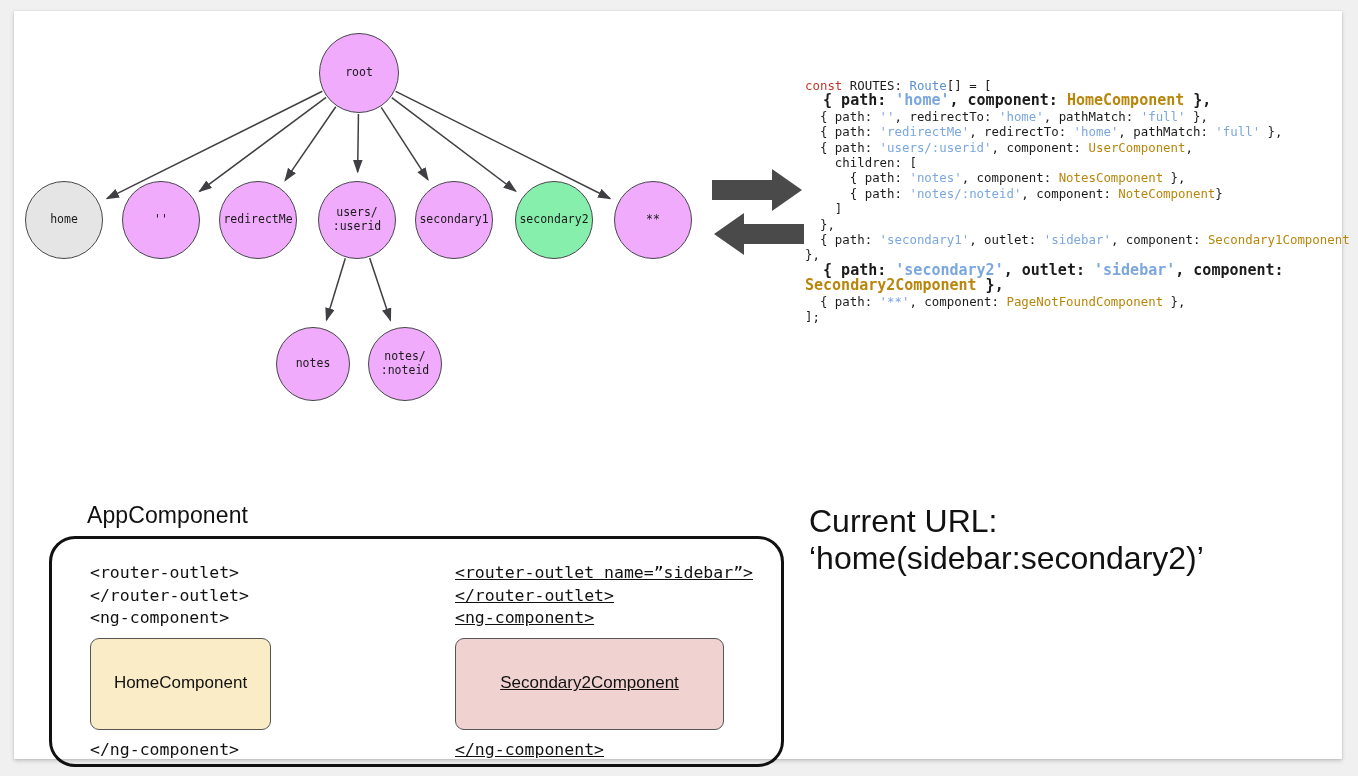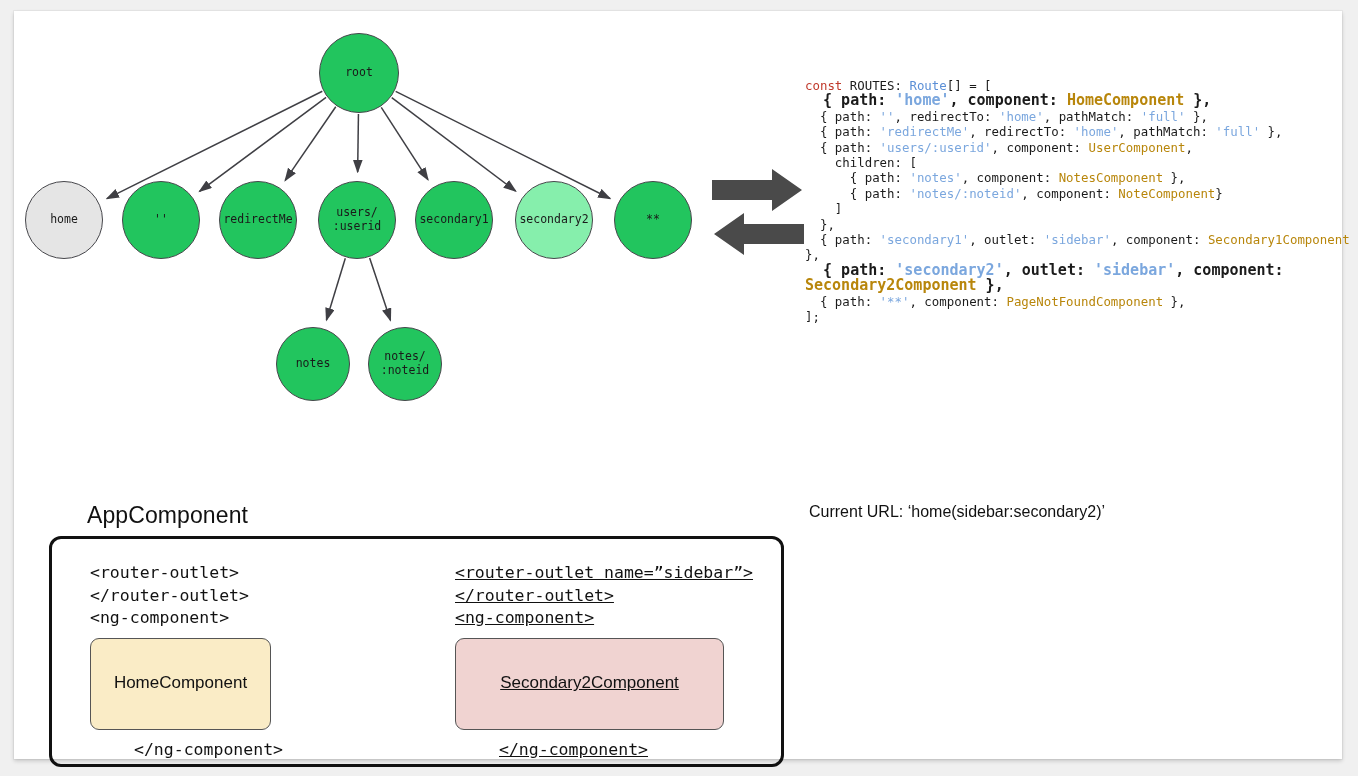--- a/index.html
+++ b/index.html
@@ -24,21 +24,21 @@
     position:absolute;
     border:1.6px solid #46464b;
     border-radius:50%;
     display:flex;align-items:center;justify-content:center;
     text-align:center;
     font-family:"DejaVu Sans Mono","Liberation Mono",monospace;
     font-size:11.5px;
     color:#1a1a1a;
     line-height:1.18;
     box-sizing:border-box;
-    background:#22c55e;
+    background:#f0abfc;
     white-space:pre-line;
   }
   .node.cream{background:#e5e5e5;}
   .node.pink{background:#86efac;}
 
   
   #exchange{position:absolute;left:696px;top:155px;width:96px;height:92px;}
 
   
   #code{
@@ -60,47 +60,47 @@
 
   
   #appTitle{
     position:absolute;left:73px;top:491px;
     font-size:23px;color:#111;letter-spacing:.1px;
   }
   #appBox{
     position:absolute;left:35px;top:525px;
     width:735px;height:231px;
     border:3px solid #111;
-    border-radius:12px;
+    border-radius:26px;
     box-sizing:border-box;
   }
   .outletcol{
     position:absolute;top:23px;
     font-family:"DejaVu Sans Mono","Liberation Mono",monospace;
     font-size:16.5px;line-height:22.5px;color:#111;
   }
   #col1{left:38px;}
   #col2{left:403px;text-decoration:underline;}
   .cmpbox{
     margin-top:8px;
     border:1.6px solid #555;
     border-radius:9px;
     box-sizing:border-box;
     display:flex;align-items:center;justify-content:center;
     font-family:"Liberation Sans",sans-serif;
     font-size:17px;color:#111;
   }
   #homeBox{width:181px;height:92px;background:#faecc6;}
   #secBox{width:269px;height:92px;background:#f0d3d1;}
-  .closetag{margin-top:9px;margin-left:44px;}
+  .closetag{margin-top:9px;}
 
   
   #url{
     position:absolute;left:795px;top:492px;
-    font-size:16px;color:#111;
+    font-size:32px;color:#111;
   }
 </style>
 </head>
 <body>
 
 <div id="slide">
 
   <div id="graph">
     <svg width="700" height="400">
       <defs>

